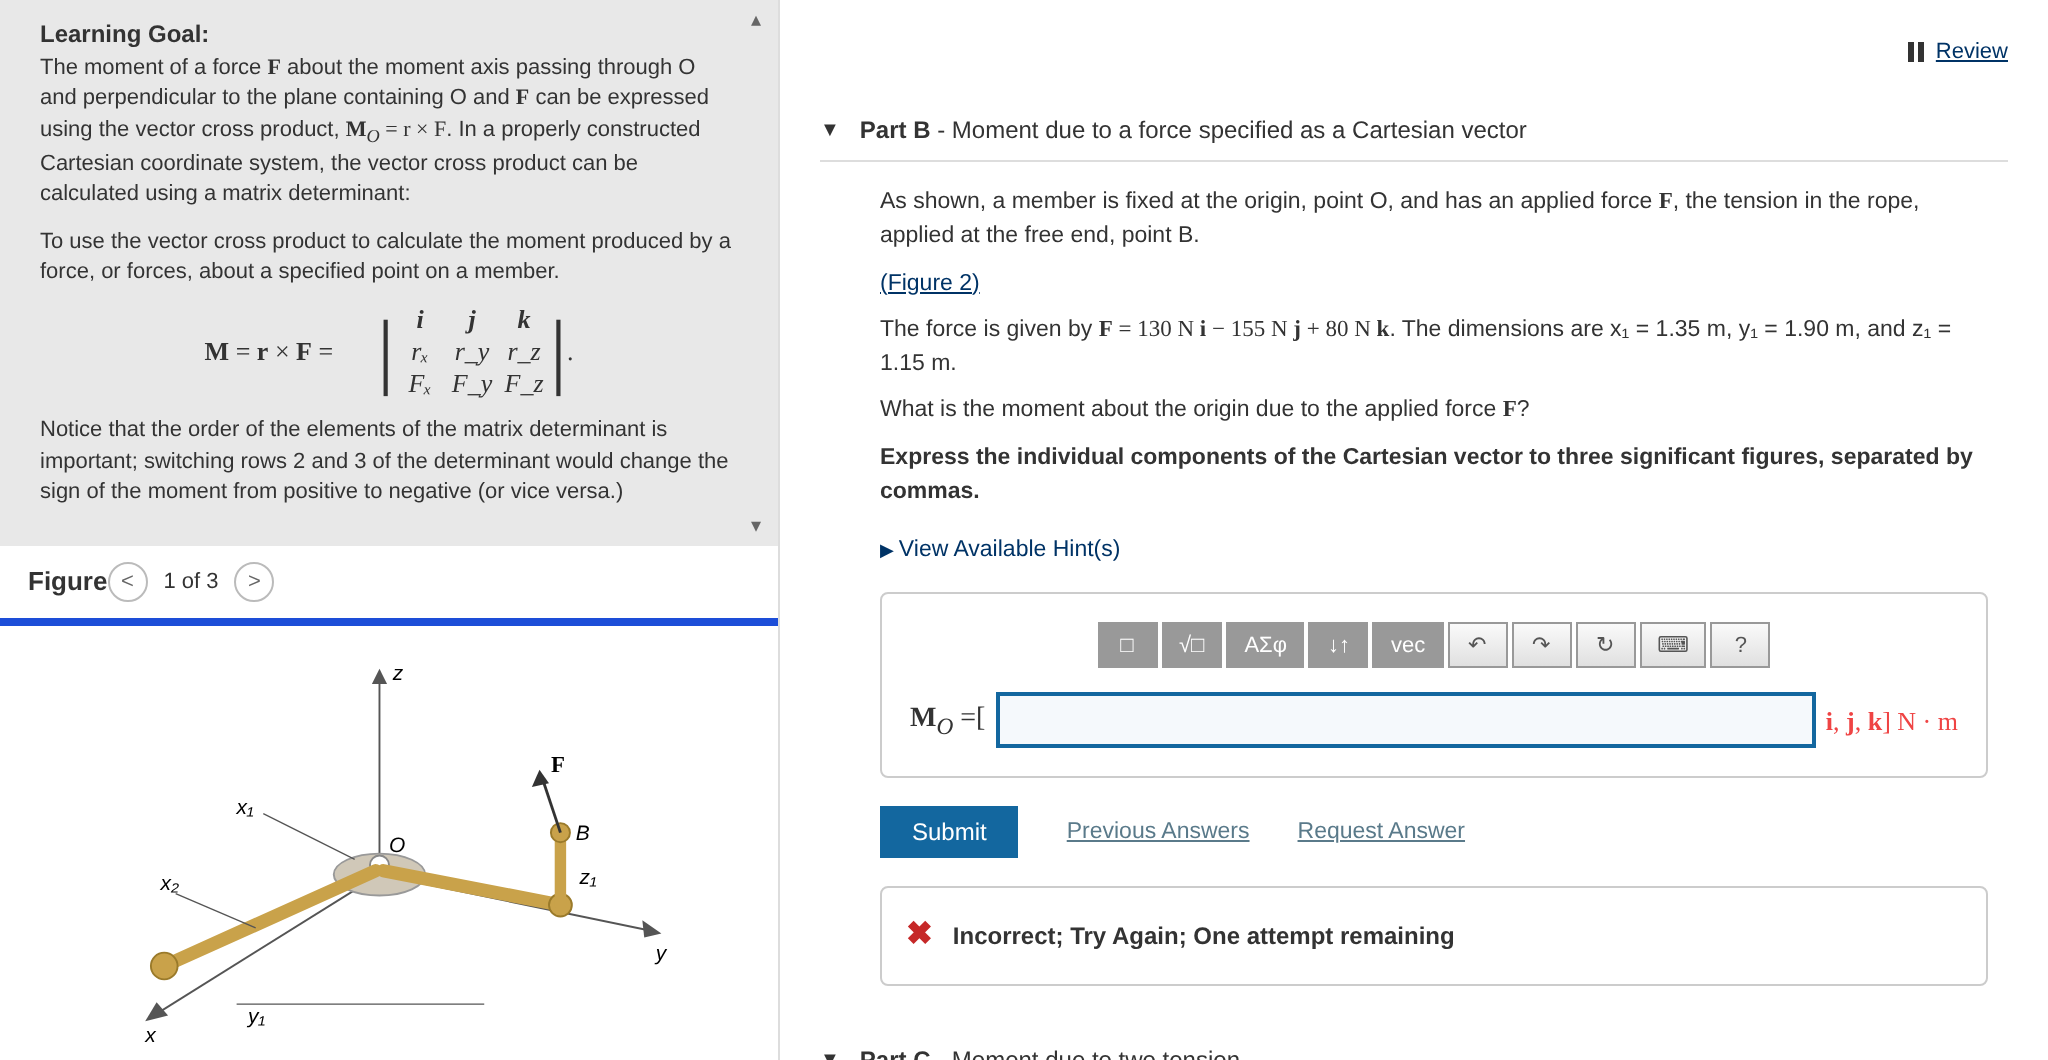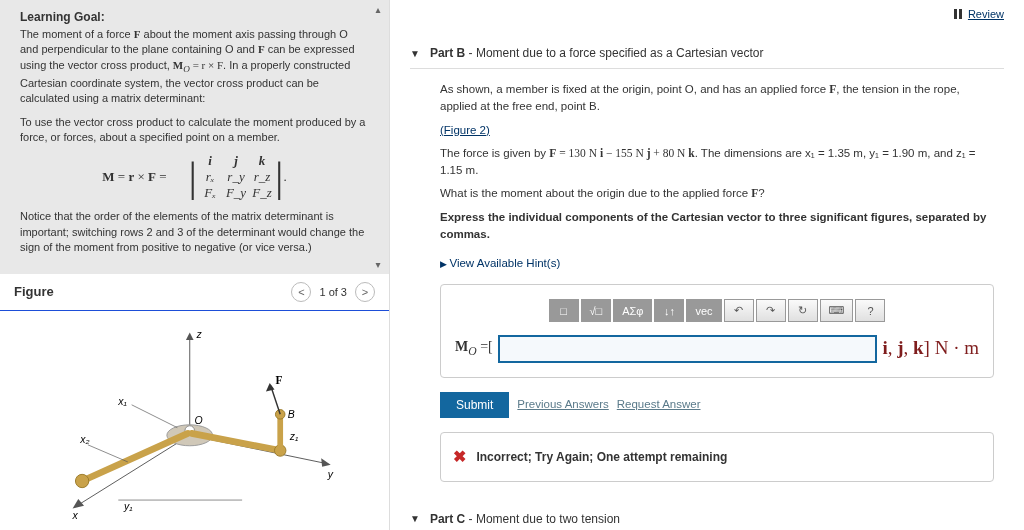--- a/index.html
+++ b/index.html
@@ -11,49 +11,49 @@
     .goal-section p { font-size: 11px; line-height: 1.4; margin-bottom: 8px; }
     .goal-scroll { position: absolute; right: 4px; top: 4px; bottom: 4px; width: 14px; display:flex; flex-direction:column; justify-content:space-between; align-items:center; }
     .scroll-arrow { font-size: 10px; color: #666; cursor:pointer; }
     .matrix-block { text-align: center; margin: 8px 0; font-family: 'Times New Roman', serif; font-size: 13px; }
     .matrix { display: inline-flex; align-items: center; }
     .matrix-label { margin-right: 22px; }
     .matrix-bracket { font-size: 42px; font-weight: 100; line-height: 42px; }
     .matrix-content { display: inline-block; vertical-align: middle; }
     .matrix-row { display: flex; }
     .matrix-cell { width: 26px; text-align: center; font-style: italic; }
-    .figure-header { display: flex; justify-content: space-between; align-items: center; padding: 8px 14px; border-bottom: 1px solid #1d4ed8; }
+    .figure-header { display: flex; justify-content: flex-start; align-items: center; padding: 8px 14px; border-bottom: 4px solid #1d4ed8; }
     .figure-header h4 { font-size: 13px; font-weight: bold; }
     .fig-nav { display: flex; align-items: center; gap: 8px; font-size: 11px; }
     .fig-nav-btn { width: 20px; height: 20px; border: 1px solid #bbb; border-radius: 50%; background: #fff; display:flex; align-items:center; justify-content:center; cursor:pointer; font-size:11px; color:#666; }
     .figure-body { flex: 1; position: relative; padding: 10px; }
     .figure-svg { width: 100%; height: 200px; }
-    .right-panel { flex: 1; padding: 8px 20px; overflow: hidden; }
+    .right-panel { flex: 1; padding: 20px 20px; overflow: hidden; }
     .review-link { text-align: right; font-size: 11px; color: #036; text-decoration: underline; margin-bottom: 18px; display:flex; justify-content:flex-end; align-items:center; gap:4px; }
     .review-icon { width:10px; height:10px; display:inline-flex; }
     .review-icon span { width:4px; height:10px; background:#333; margin-right:2px; }
     .part-header { display:flex; align-items:center; gap:10px; padding: 8px 0; border-bottom: 1px solid #ddd; margin-bottom: 12px; }
     .caret { font-size: 10px; color: #333; cursor:pointer; }
     .part-title { font-size: 12px; }
     .part-title b { font-weight: bold; }
     .part-body { padding: 0 10px 10px 30px; font-size: 11.5px; line-height: 1.5; }
     .part-body p { margin-bottom: 6px; }
     .part-body a { color: #036; text-decoration: underline; }
     .bold-instr { font-weight: bold; margin-top: 6px; }
     .hints-link { color: #036; font-size: 11.5px; cursor:pointer; margin-top:6px; display:inline-block; }
     .hints-link::before { content: "▶ "; font-size: 9px; }
     .answer-box { border: 1px solid #ccc; border-radius: 4px; margin-top: 12px; padding: 14px; }
     .toolbar { display: flex; gap: 2px; justify-content: center; margin-bottom: 12px; }
     .tool-btn { border: 1px solid #999; background: linear-gradient(#fafafa,#e0e0e0); padding: 4px 8px; font-size: 11px; color: #555; min-width: 30px; text-align:center; cursor:pointer; }
     .tool-btn.dark { background: #999; color: #fff; }
     .input-row { display:flex; align-items:center; gap: 5px; }
     .mo-label { font-family: 'Times New Roman', serif; font-size: 14px; }
     .answer-input { flex: 1; height: 28px; border: 2px solid #13679f; background: #f5f9fc; padding: 0 6px; }
-    .unit-label { font-family: 'Times New Roman', serif; font-size: 19px; color:#7f1d1d; }
-    .submit-row { display:flex; align-items:center; gap: 8px; margin-top: 14px; }
+    .unit-label { font-family: 'Times New Roman', serif; font-size: 13px; color:#ef4444; }
+    .submit-row { display:flex; align-items:center; gap: 24px; margin-top: 14px; }
     .submit-btn { background: #13679f; color: #fff; border:none; padding: 6px 16px; font-size: 12px; cursor:pointer; }
     .link-btn { color: #5a7a8a; font-size: 11.5px; text-decoration: underline; cursor:pointer; }
     .feedback-box { border: 1px solid #ccc; border-radius: 4px; margin-top: 14px; padding: 12px; display:flex; align-items:center; gap: 10px; }
     .x-icon { color: #c62828; font-weight: bold; font-size: 16px; }
     .feedback-text { font-weight: bold; font-size: 12px; }
     .serif { font-family: 'Times New Roman', serif; }
     .vb { font-weight:bold; }
     .it { font-style:italic; }
   </style>
 </head>

